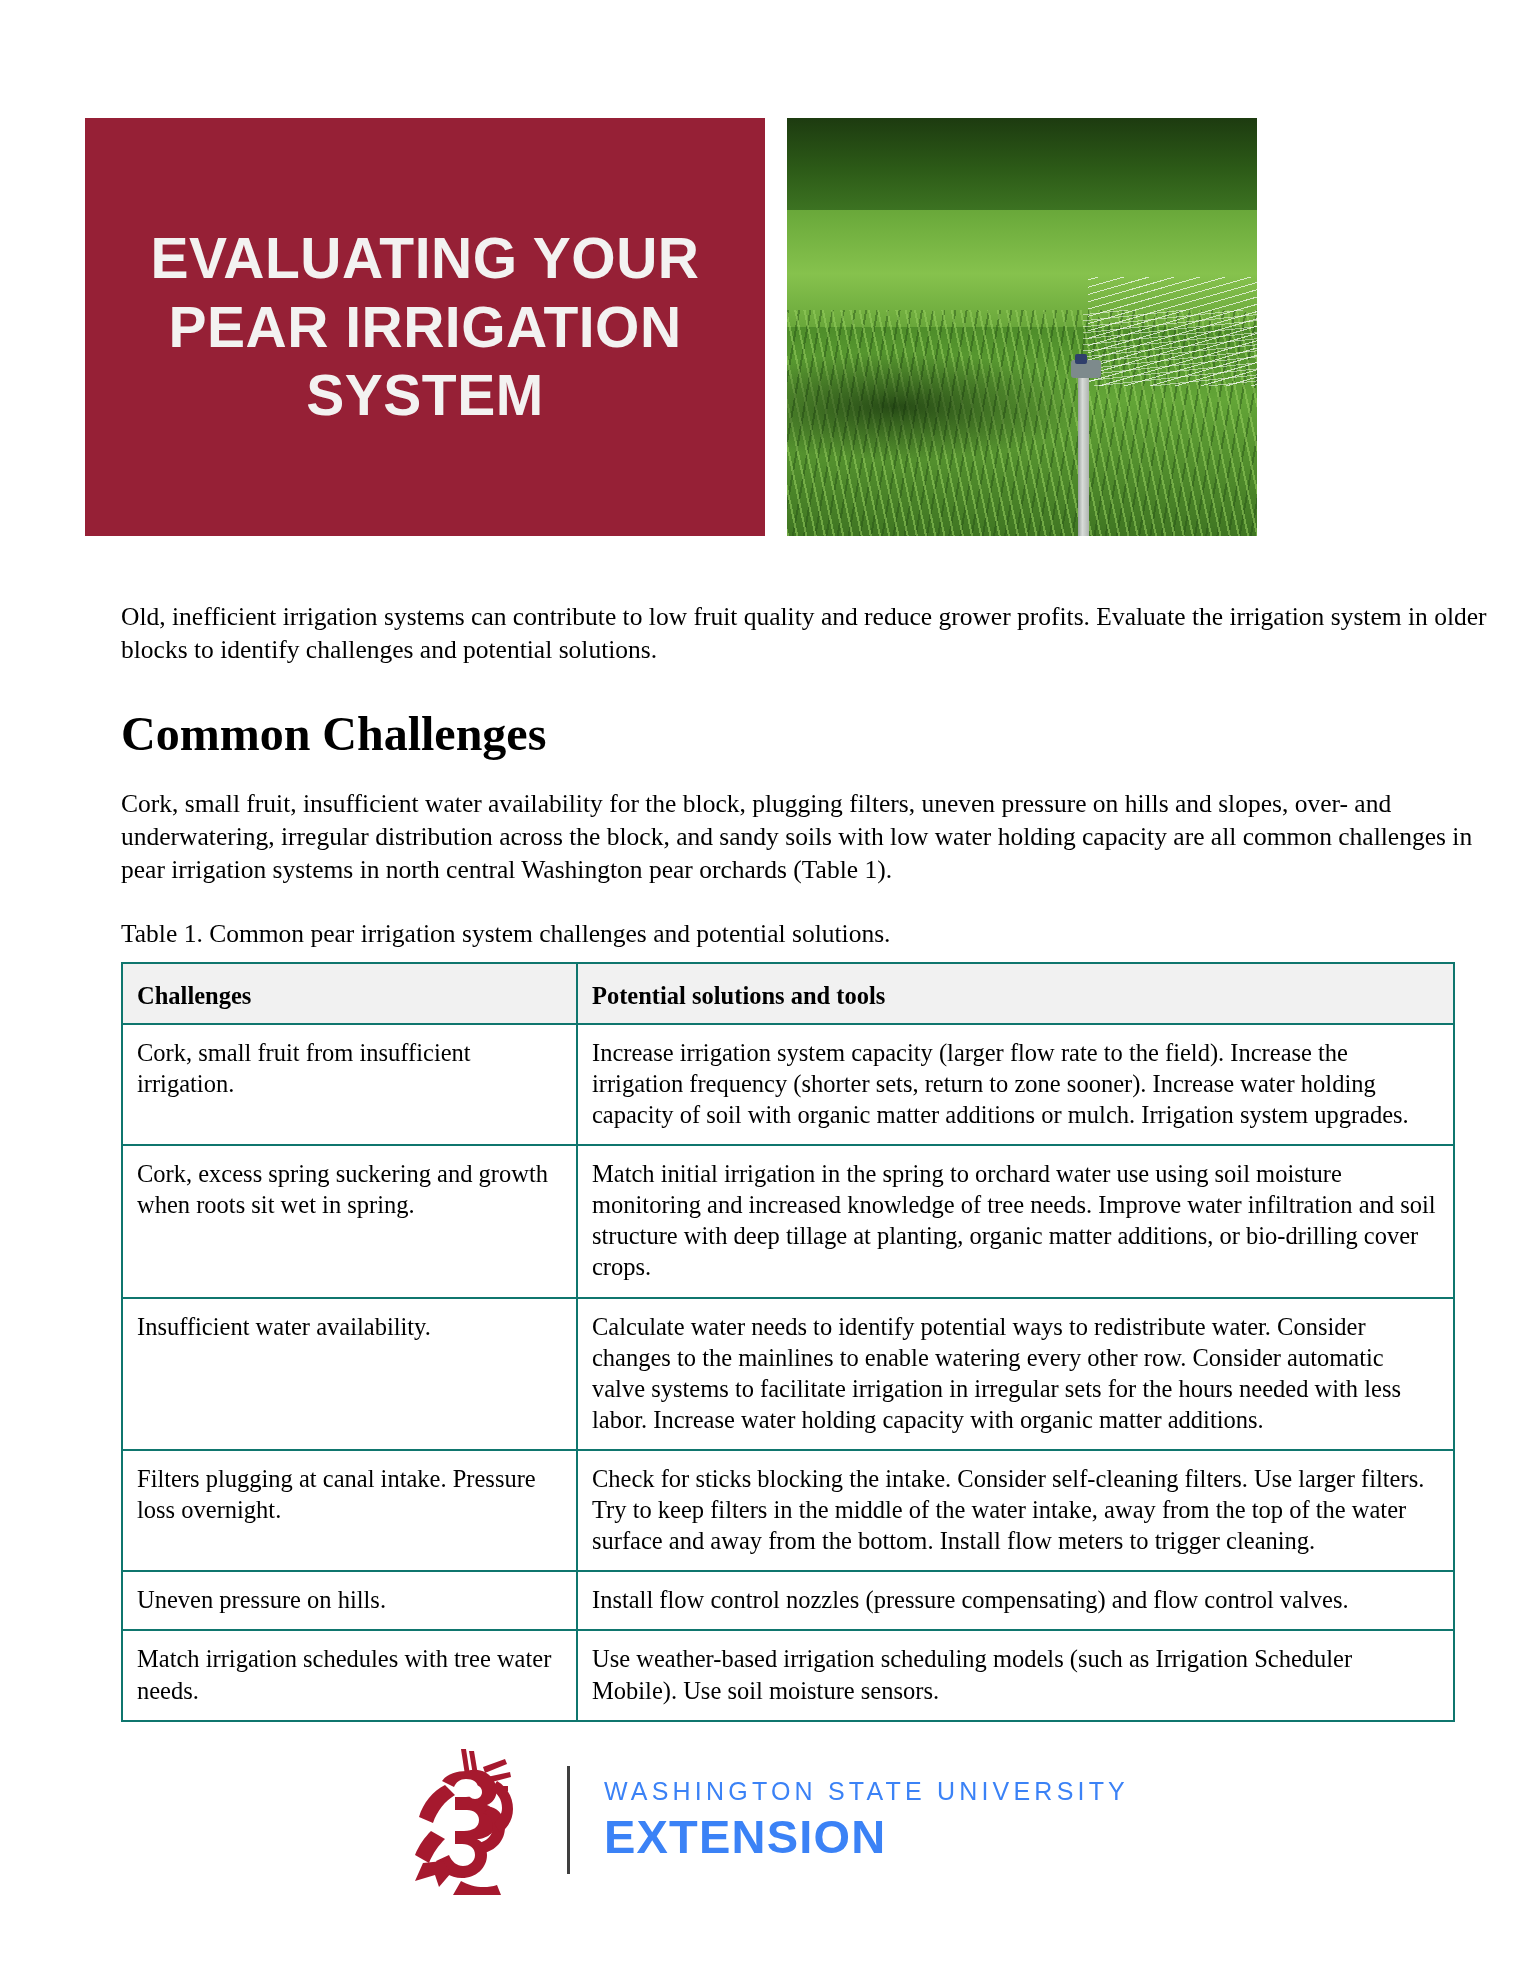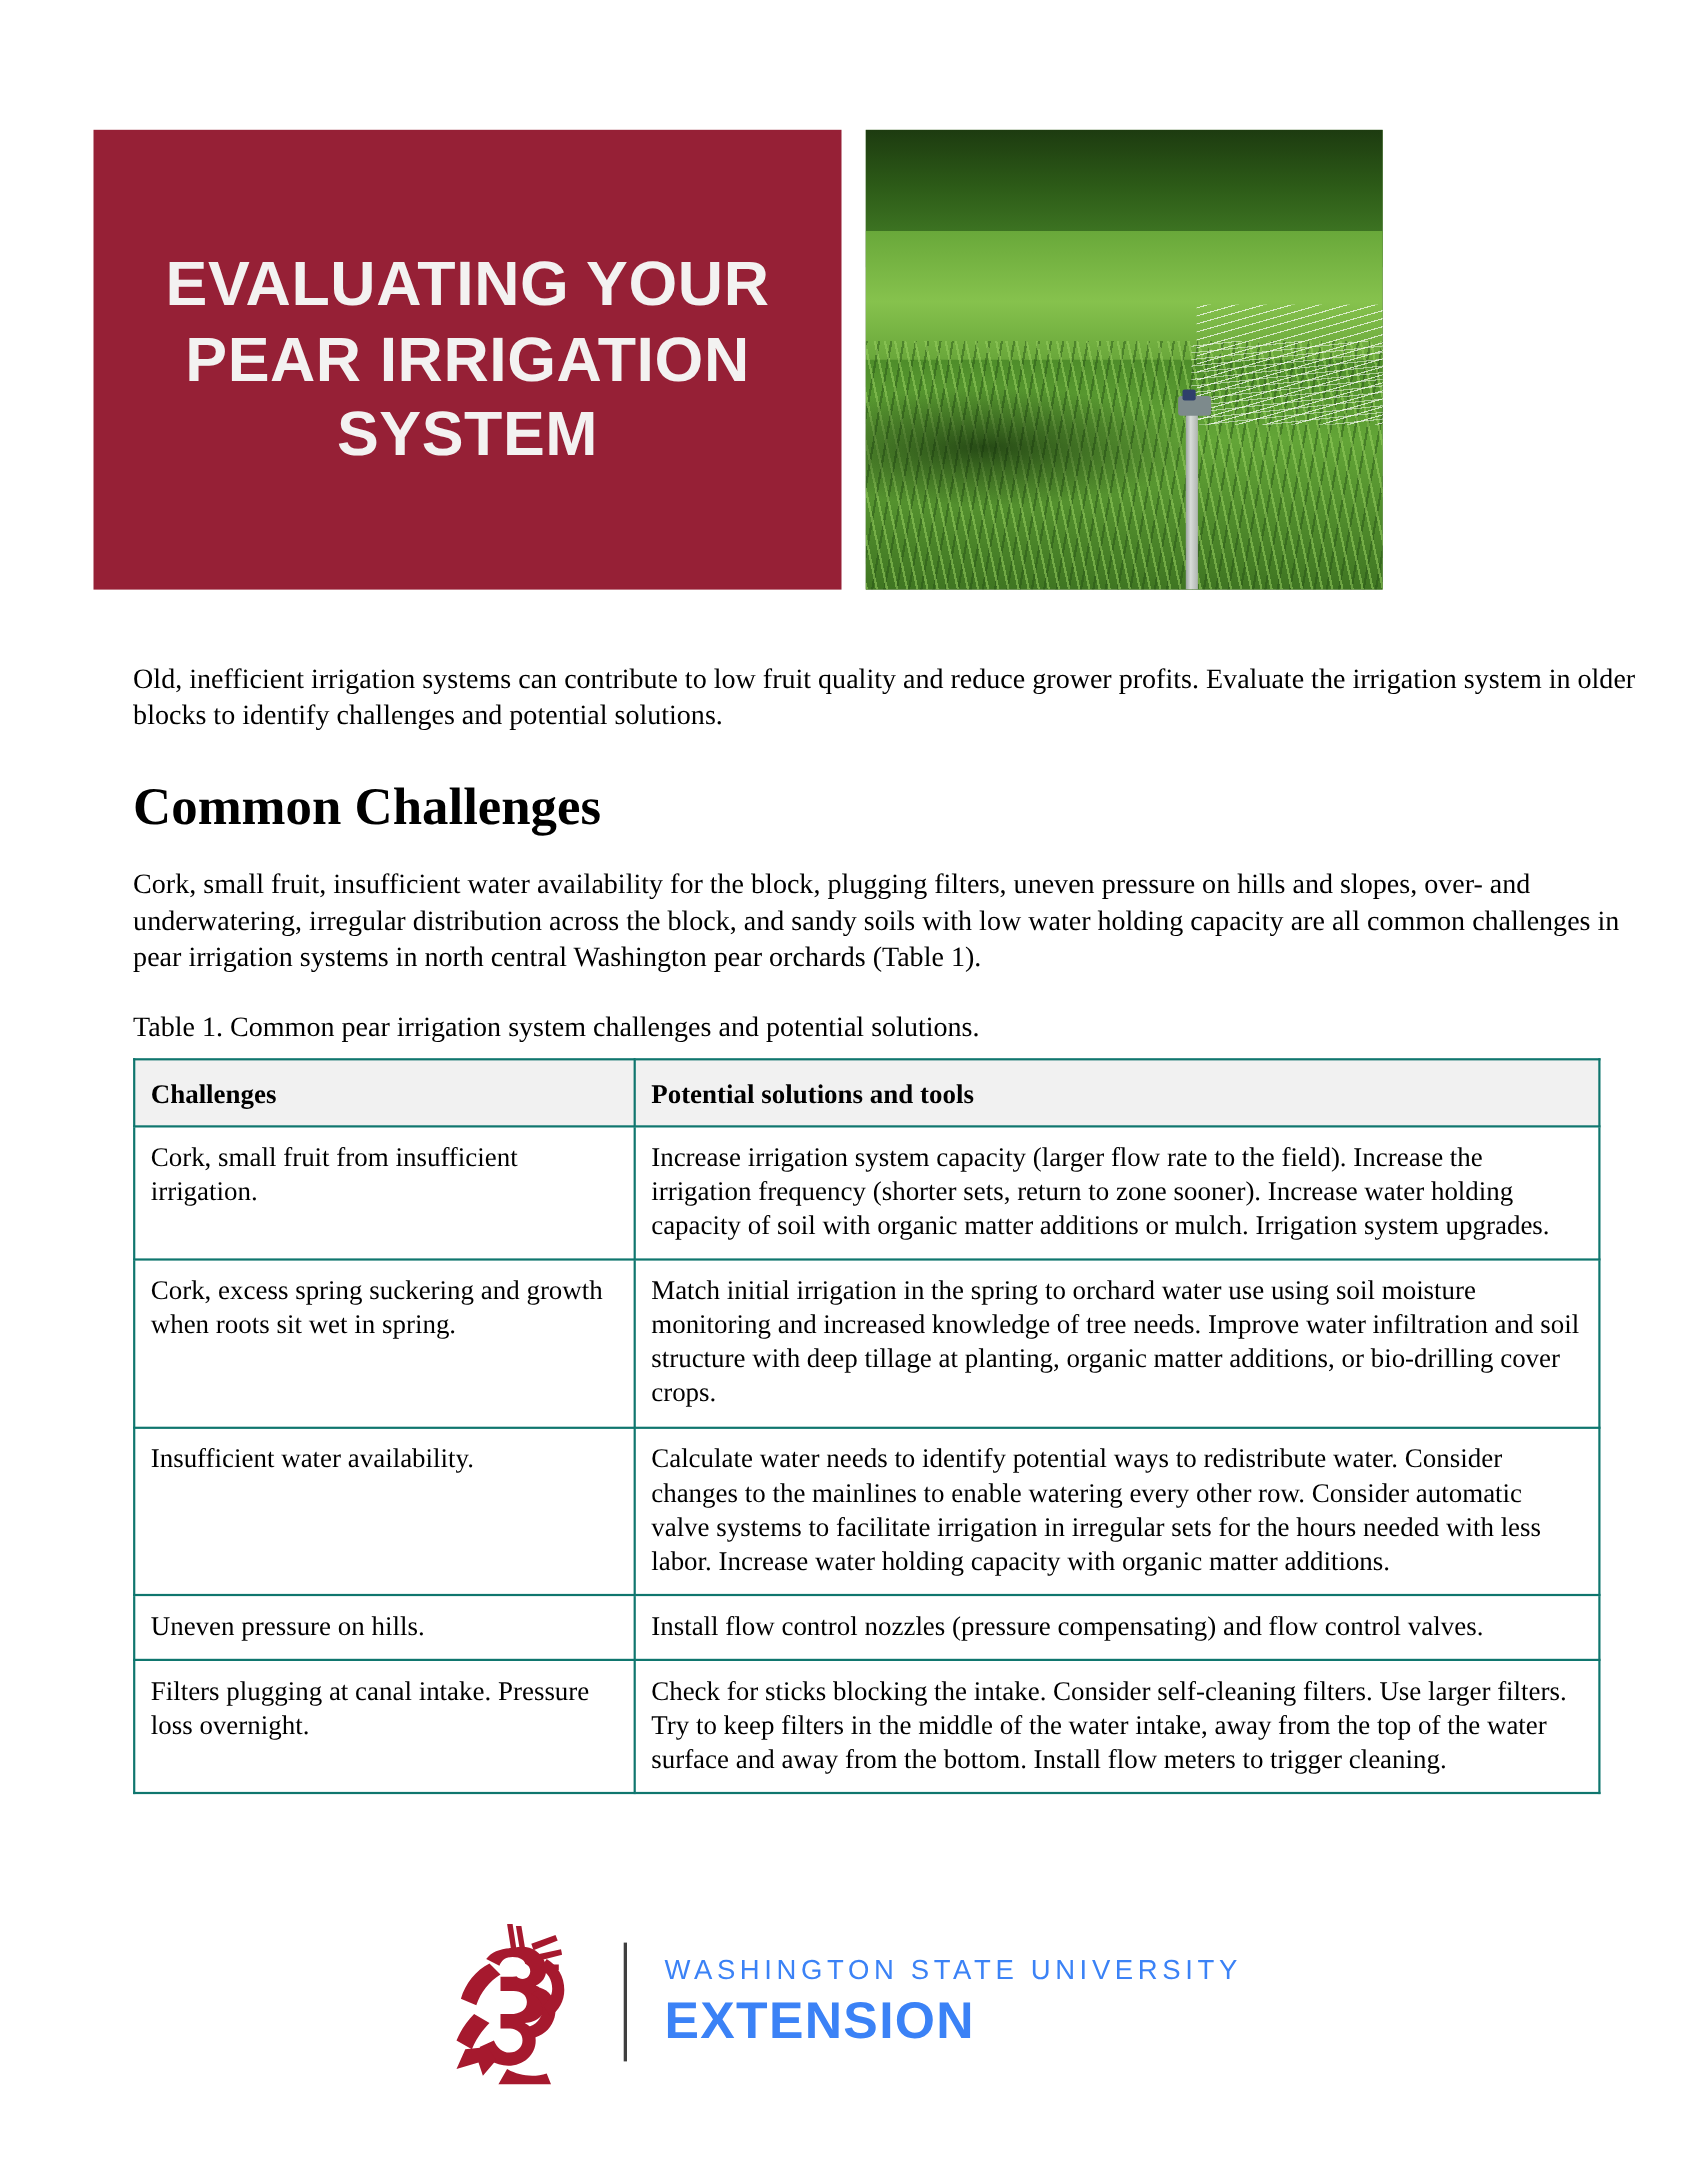--- a/index.html
+++ b/index.html
@@ -280,26 +280,30 @@
         </tr>
         <tr>
           <td>Cork, excess spring suckering and growth when roots sit wet in spring.</td>
           <td>Match initial irrigation in the spring to orchard water use using soil moisture monitoring and increased knowledge of tree needs. Improve water infiltration and soil structure with deep tillage at planting, organic matter additions, or bio-drilling cover crops.</td>
         </tr>
         <tr>
           <td>Insufficient water availability.</td>
           <td>Calculate water needs to identify potential ways to redistribute water. Consider changes to the mainlines to enable watering every other row. Consider automatic valve systems to facilitate irrigation in irregular sets for the hours needed with less labor. Increase water holding capacity with organic matter additions.</td>
         </tr>
         <tr>
+          <td>Filters plugging at canal intake. Pressure loss overnight.</td>
+          <td>Check for sticks blocking the intake. Consider self-cleaning filters. Use larger filters. Try to keep filters in the middle of the water intake, away from the top of the water surface and away from the bottom. Install flow meters to trigger cleaning.</td>
+        </tr>
+        <tr>
           <td>Uneven pressure on hills.</td>
           <td>Install flow control nozzles (pressure compensating) and flow control valves.</td>
         </tr>
         <tr>
-          <td>Filters plugging at canal intake. Pressure loss overnight.</td>
-          <td>Check for sticks blocking the intake. Consider self-cleaning filters. Use larger filters. Try to keep filters in the middle of the water intake, away from the top of the water surface and away from the bottom. Install flow meters to trigger cleaning.</td>
+          <td>Match irrigation schedules with tree water needs.</td>
+          <td>Use weather-based irrigation scheduling models (such as Irrigation Scheduler Mobile). Use soil moisture sensors.</td>
         </tr>
       </tbody>
     </table>
   </div>
 
   <div class="footer">
     <svg class="logo-mark" viewBox="0 0 128 150" aria-hidden="true">
       <g fill="#A6192E">
         <path d="M52 4 L56 30 L61 30 L57 4 Z"></path>
         <path d="M60 6 L64 30 L69 30 L65 6 Z"></path>

